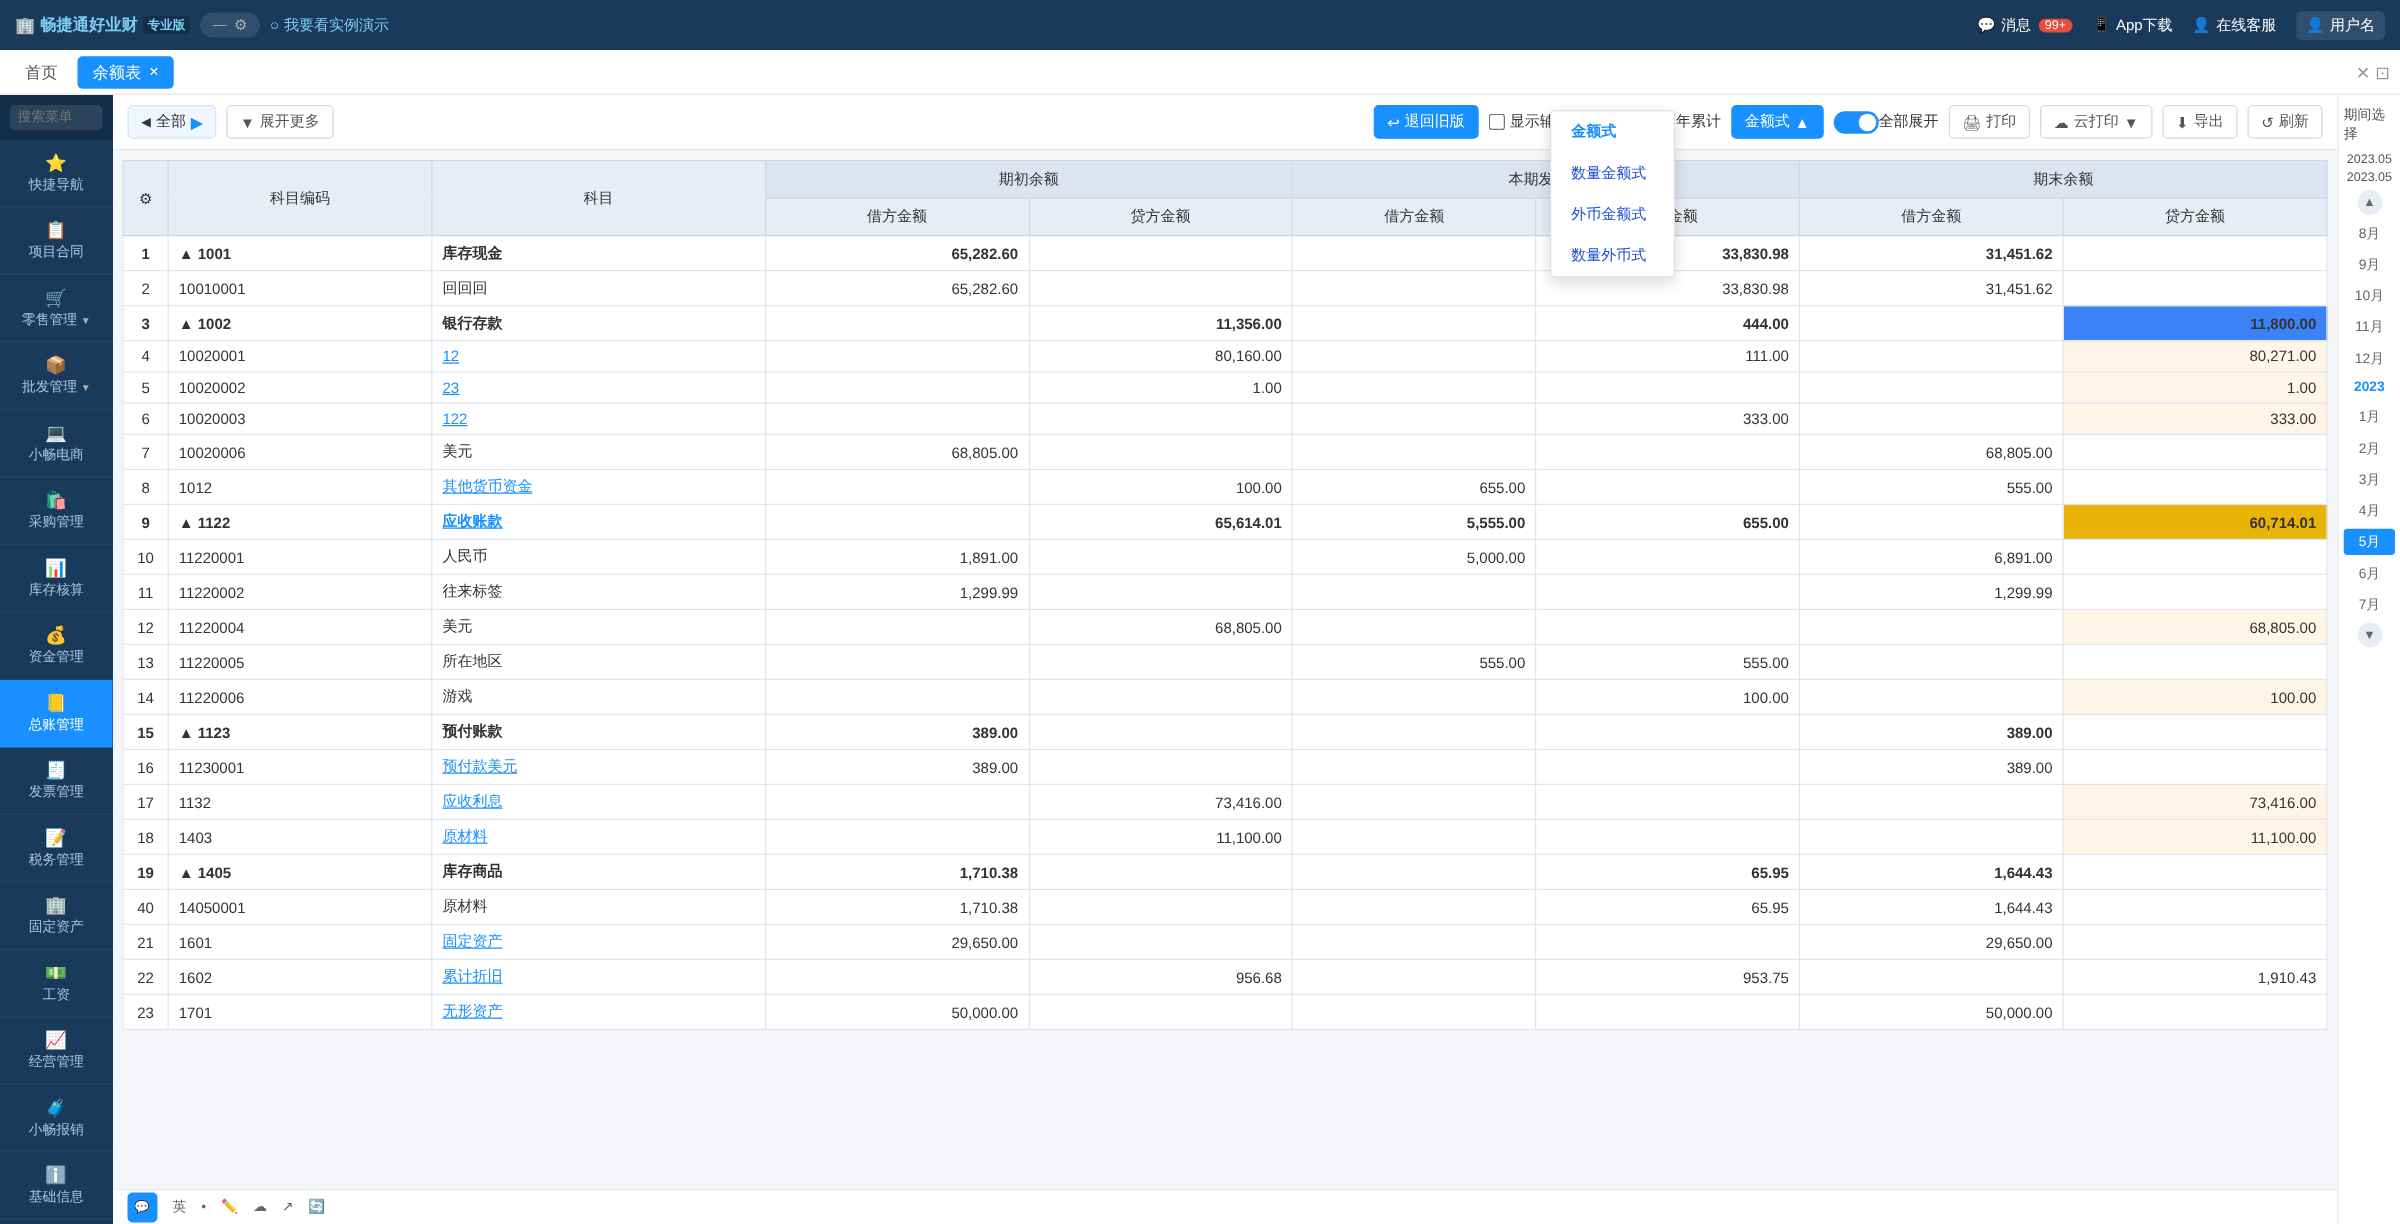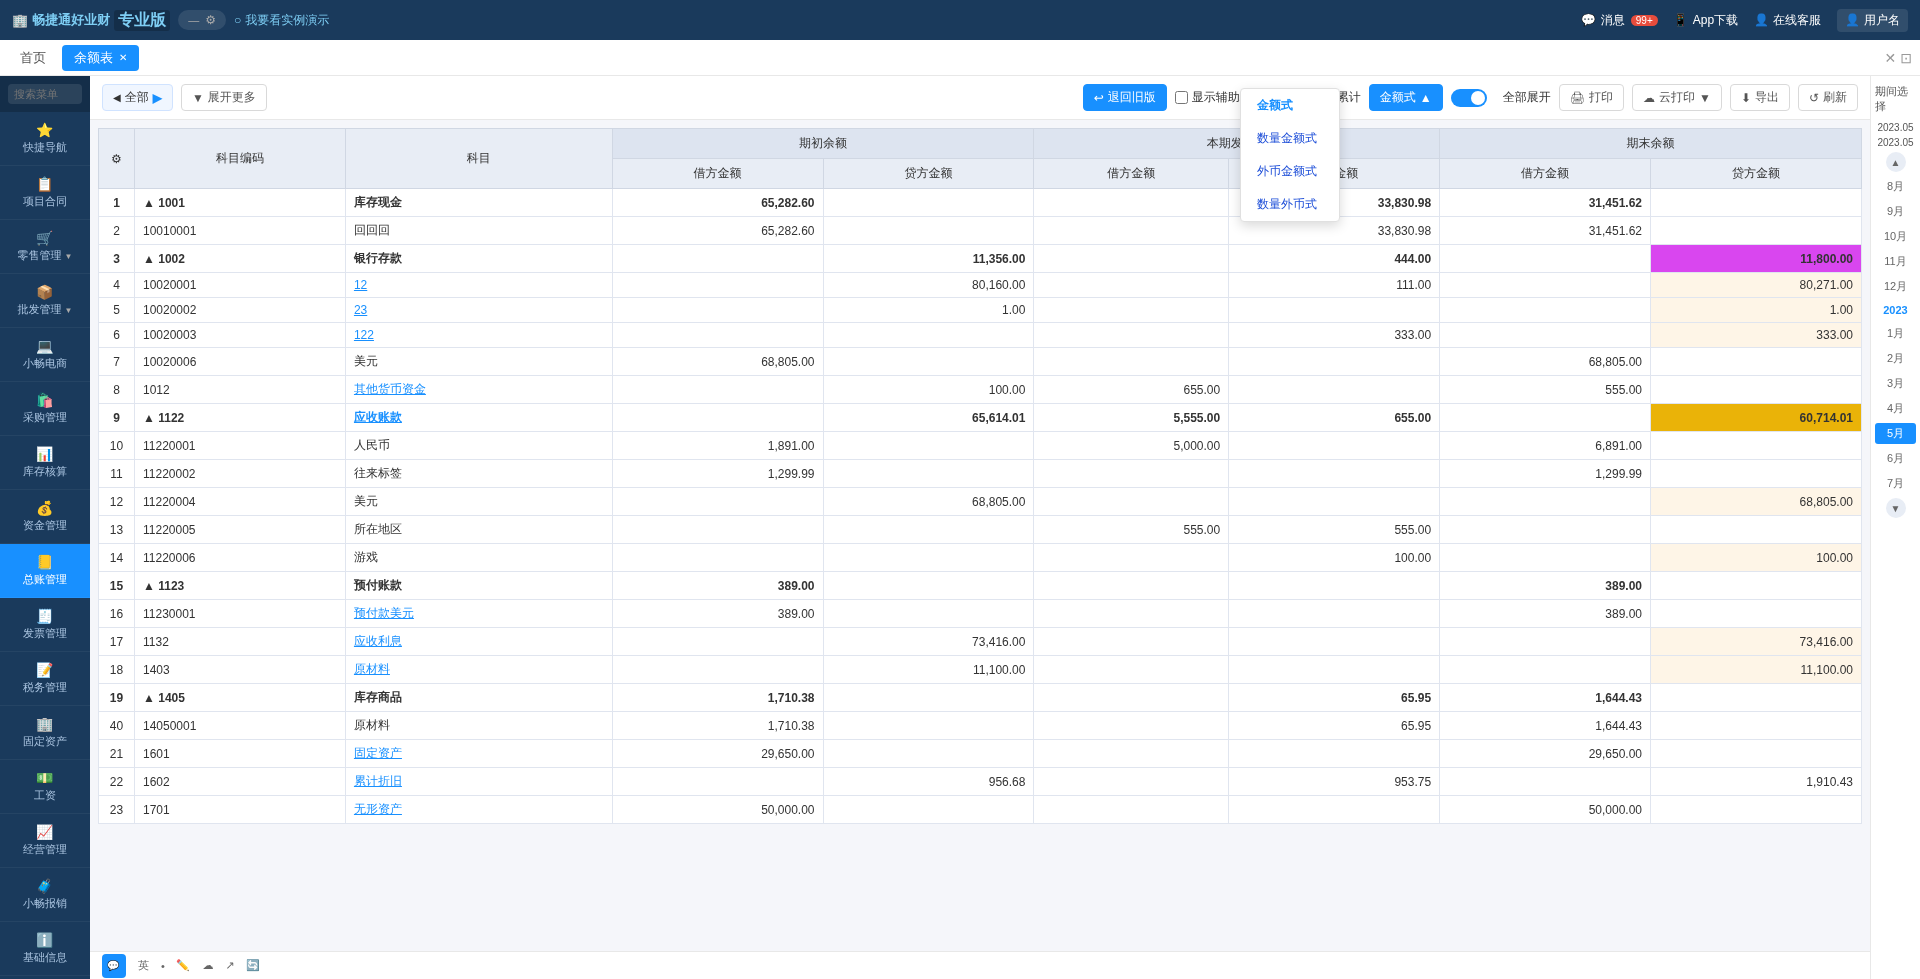--- a/index.html
+++ b/index.html
@@ -125,21 +125,21 @@
       border: 1px solid #d9d9d9;
       border-radius: 4px;
       padding: 4px 10px;
       cursor: pointer;
       background: #fff;
       color: #555;
       font-size: 12px;
     }
     .toolbar-btn.primary { background: #1890ff; color: #fff; border-color: #1890ff; }
     .toolbar-btn.dropdown-active { background: #1890ff; color: #fff; border-color: #1890ff; position: relative; }
-    .toggle-switch { display: flex; align-items: center; gap: 16px; }
+    .toggle-switch { display: flex; align-items: center; gap: 0; }
     .switch {
       width: 36px; height: 18px; background: #1890ff; border-radius: 9px;
       position: relative; cursor: pointer;
     }
     .switch::after {
       content: ''; position: absolute; right: 2px; top: 2px;
       width: 14px; height: 14px; background: #fff; border-radius: 50%;
     }
 
     
@@ -249,21 +249,21 @@
     .link-underline { text-decoration: underline; color: #1890ff; cursor: pointer; }
   </style>
 </head>
 <body>
 
 <div class="top-bar">
   <div class="top-bar-left">
     <div class="app-logo">
       <span>🏢</span>
       <span>畅捷通好业财</span>
-      <span style="font-size:16px;color:#7ecef4;background:rgba(0,0,0,0.2);padding:0 4px;border-radius:3px;">专业版</span>
+      <span style="font-size:10px;color:#7ecef4;background:rgba(0,0,0,0.2);padding:0 4px;border-radius:3px;">专业版</span>
     </div>
     <div style="display:flex;align-items:center;gap:6px;background:rgba(255,255,255,0.1);border-radius:12px;padding:3px 10px;">
       <span style="color:#aaa;font-size:11px;">—</span>
       <span style="color:#aaa;">⚙</span>
     </div>
     <div style="display:flex;align-items:center;gap:4px;color:#7ecef4;font-size:12px;cursor:pointer;">
       <span>○</span>
       <span>我要看实例演示</span>
     </div>
   </div>
@@ -491,21 +491,21 @@
 
           <tr class="parent-row">
             <td class="text-center">3</td>
             <td class="text-left">▲ 1002</td>
             <td class="text-left"><strong>银行存款</strong></td>
             <td></td>
             <td>11,356.00</td>
             <td></td>
             <td>444.00</td>
             <td></td>
-            <td style="background:#d946ef;">11,800.00</td>
+            <td style="background:#3b82f6;">11,800.00</td>
           </tr>
 
           <tr>
             <td class="text-center">4</td>
             <td class="text-left">10020001</td>
             <td class="text-left"><span class="link-underline">12</span></td>
             <td></td>
             <td>80,160.00</td>
             <td></td>
             <td>111.00</td>

